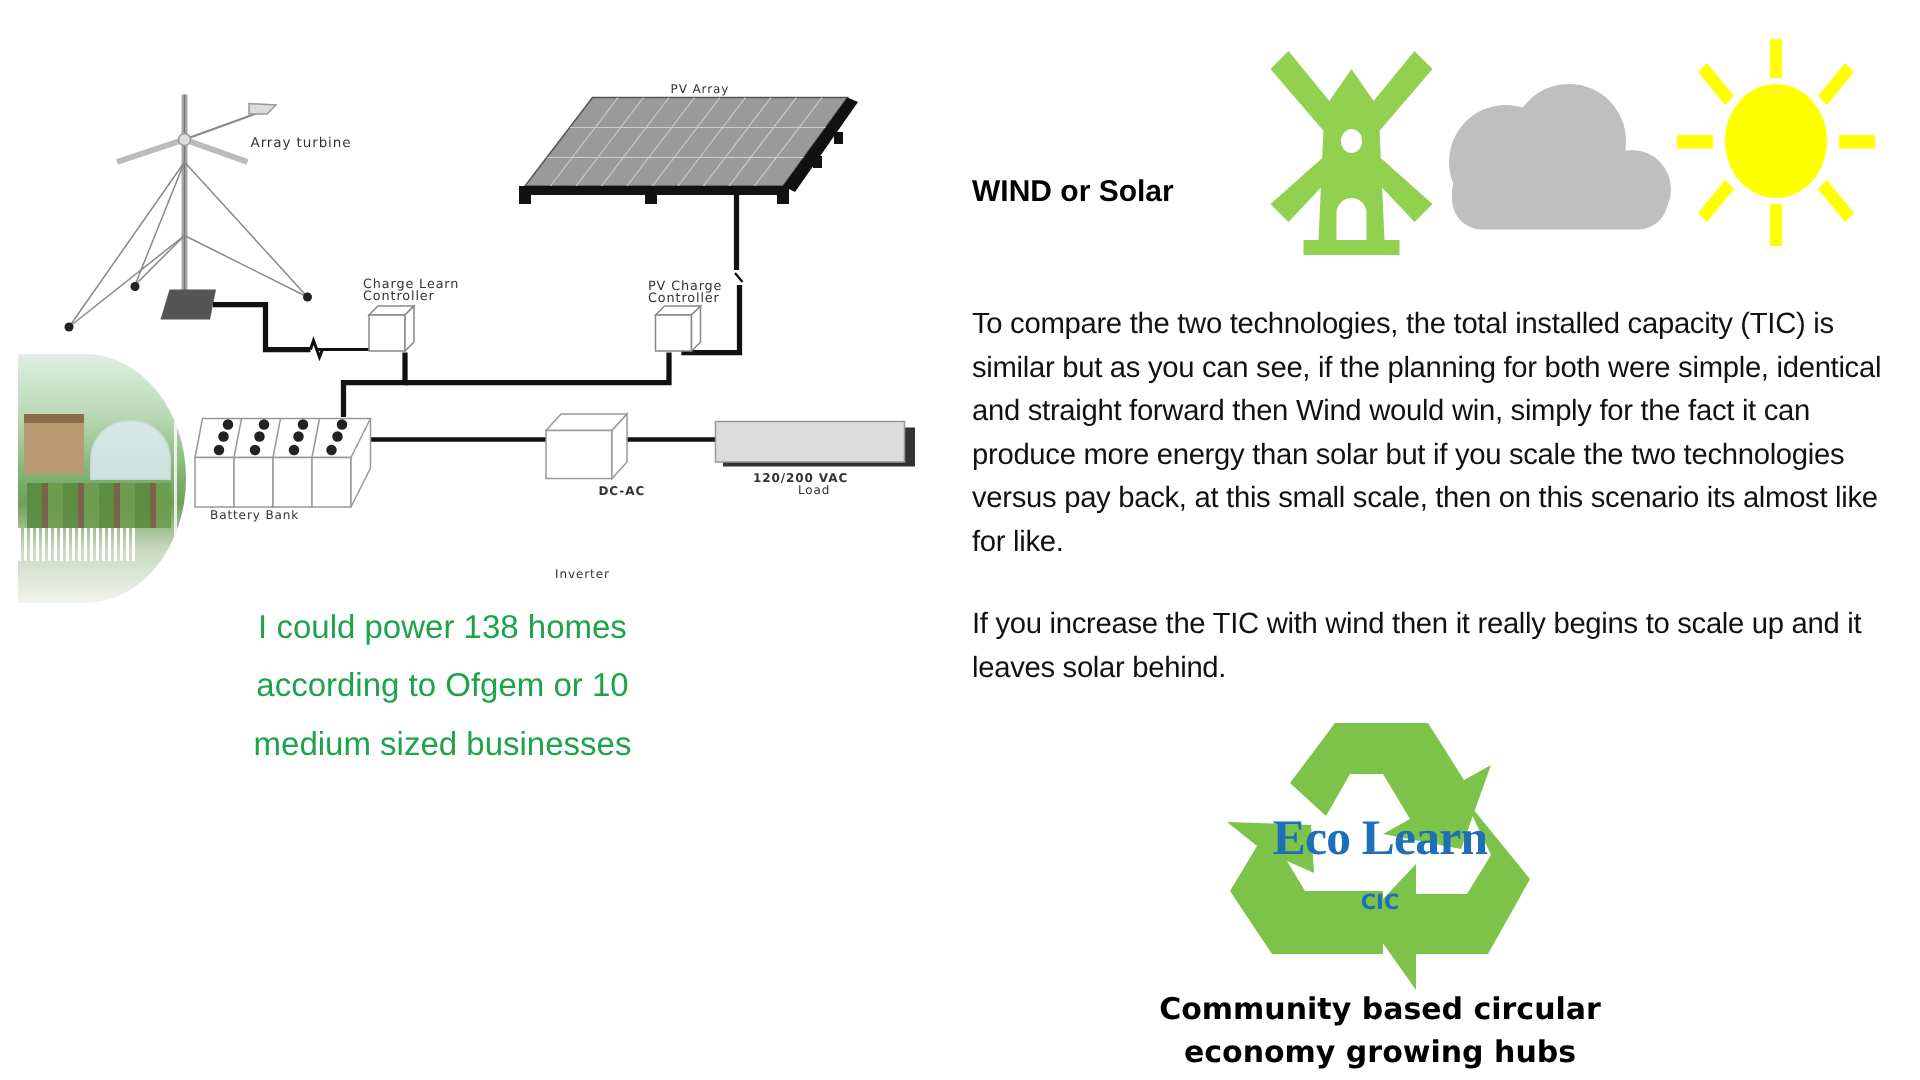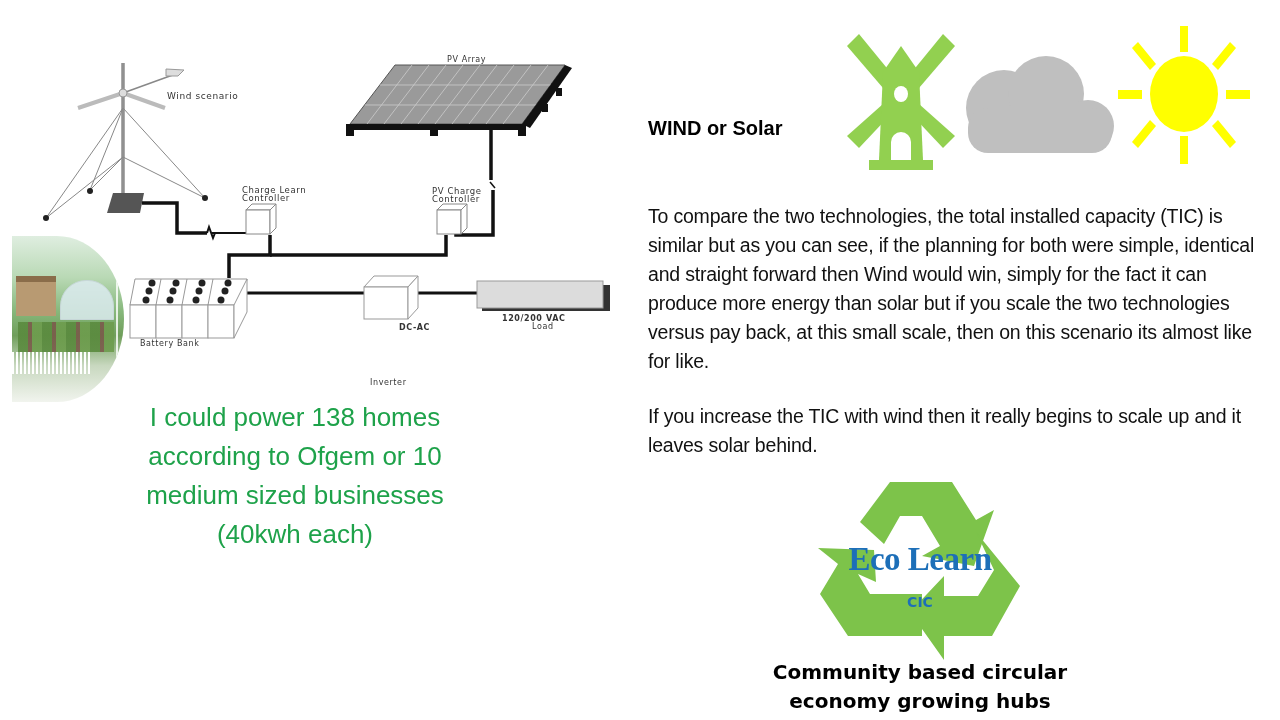--- a/index.html
+++ b/index.html
@@ -23,21 +23,21 @@
     }
     .garden .house { position:absolute; left: 4px; top: 40px; width: 40px; height: 34px; background: #b89a72; border-top: 6px solid #8a6d4a; }
     .garden .tunnel { position:absolute; left: 48px; top: 44px; width: 52px; height: 38px; border-radius: 26px 26px 0 0; background: rgba(220,235,240,0.85); border: 1px solid #c7d7d8; }
     .garden .beds { position:absolute; left: 6px; top: 86px; width: 96px; height: 30px; background: repeating-linear-gradient(90deg, #5a8a3e 0 10px, #7a5a4a 10px 14px, #6d9c4d 14px 24px); opacity: 0.9; }
     .garden .fence { position:absolute; left: 0; top: 116px; width: 80px; height: 22px; background: repeating-linear-gradient(90deg, #ffffff 0 2px, transparent 2px 4px); }
     .garden .rim { position:absolute; right: 6px; top: 0; width: 2px; height: 100%; background: rgba(255,255,255,0.8); }
 
     .cloud-text {
       position: absolute; left: 100px; top: 398px; width: 390px;
       text-align: center; color: #1ea24a;
-      font-family: "Liberation Sans", sans-serif; font-size: 26px; line-height: 39px;
+      font-family: "Liberation Sans", sans-serif; font-size: 22px; line-height: 39px;
     }
 
     .heading {
       position: absolute; left: 648px; top: 117px;
       font-family: "Liberation Sans", sans-serif; font-weight: bold; font-size: 20px; color: #000;
     }
     .para {
       position: absolute; left: 648px; width: 625px;
       font-family: "Liberation Sans", sans-serif; font-size: 19.5px; line-height: 29px; color: #111;
       letter-spacing: -0.2px;
@@ -171,21 +171,21 @@
   </g>
 
   <g fill="none" stroke="#2f4a8a" stroke-width="1.2">
     <path d="M 95 450 C 80 410, 160 385, 200 400 C 225 375, 300 372, 330 390 C 360 365, 440 365, 470 385 C 510 370, 580 400, 575 440 C 615 460, 600 520, 550 520 C 540 555, 470 575, 420 560 C 390 590, 290 590, 255 565 C 210 580, 120 570, 100 545 C 50 545, 30 500, 50 490 C 20 470, 50 440, 95 450 Z"></path>
     <circle cx="209" cy="593" r="12"></circle>
     <circle cx="200" cy="603" r="8"></circle>
     <circle cx="197" cy="606" r="5"></circle>
   </g>
 </svg>
 
-<div class="dlabel" style="left:167px;top:91px;">Wind scenario</div>
+<div class="dlabel" style="left:167px;top:91px;">Array turbine</div>
 <div class="dlabel" style="left:447px;top:55px;font-size:8px;">PV Array</div>
 <div class="dlabel" style="left:242px;top:185px;font-size:8.5px;">Charge Learn</div>
 <div class="dlabel" style="left:242px;top:193px;font-size:8.5px;">Controller</div>
 <div class="dlabel" style="left:432px;top:186px;font-size:8.5px;">PV Charge</div>
 <div class="dlabel" style="left:432px;top:194px;font-size:8.5px;">Controller</div>
 <div class="dlabel" style="left:140px;top:339px;font-size:8px;">Battery Bank</div>
 <div class="dlabel" style="left:370px;top:323px;font-size:8px;font-weight:bold;padding-left:29px;">DC-AC</div>
 <div class="dlabel" style="left:370px;top:331px;font-size:8px;margin-top:47px;">Inverter</div>
 <div class="dlabel" style="left:502px;top:314px;font-size:8px;font-weight:bold;">120/200 VAC</div>
 <div class="dlabel" style="left:532px;top:322px;font-size:8px;">Load</div>
@@ -195,21 +195,20 @@
   <div class="tunnel"></div>
   <div class="beds"></div>
   <div class="fence"></div>
   <div class="rim"></div>
 </div>
 
 <div class="cloud-text">
   <div>I could power 138 homes</div>
   <div>according to Ofgem or 10</div>
   <div>medium sized businesses</div>
-  <div>(40kwh each)</div>
 </div>
 
 <div class="heading">WIND or Solar</div>
 
 <svg class="abs" style="left:845px;top:32px;" width="112" height="140" viewBox="0 0 112 140">
   <g fill="#92d050">
     <polygon points="2,14 14,2 50,46 38,56"></polygon>
     <polygon points="110,14 98,2 62,46 74,56"></polygon>
     <polygon points="2,104 14,116 46,82 38,72"></polygon>
     <polygon points="110,104 98,116 66,82 74,72"></polygon>

